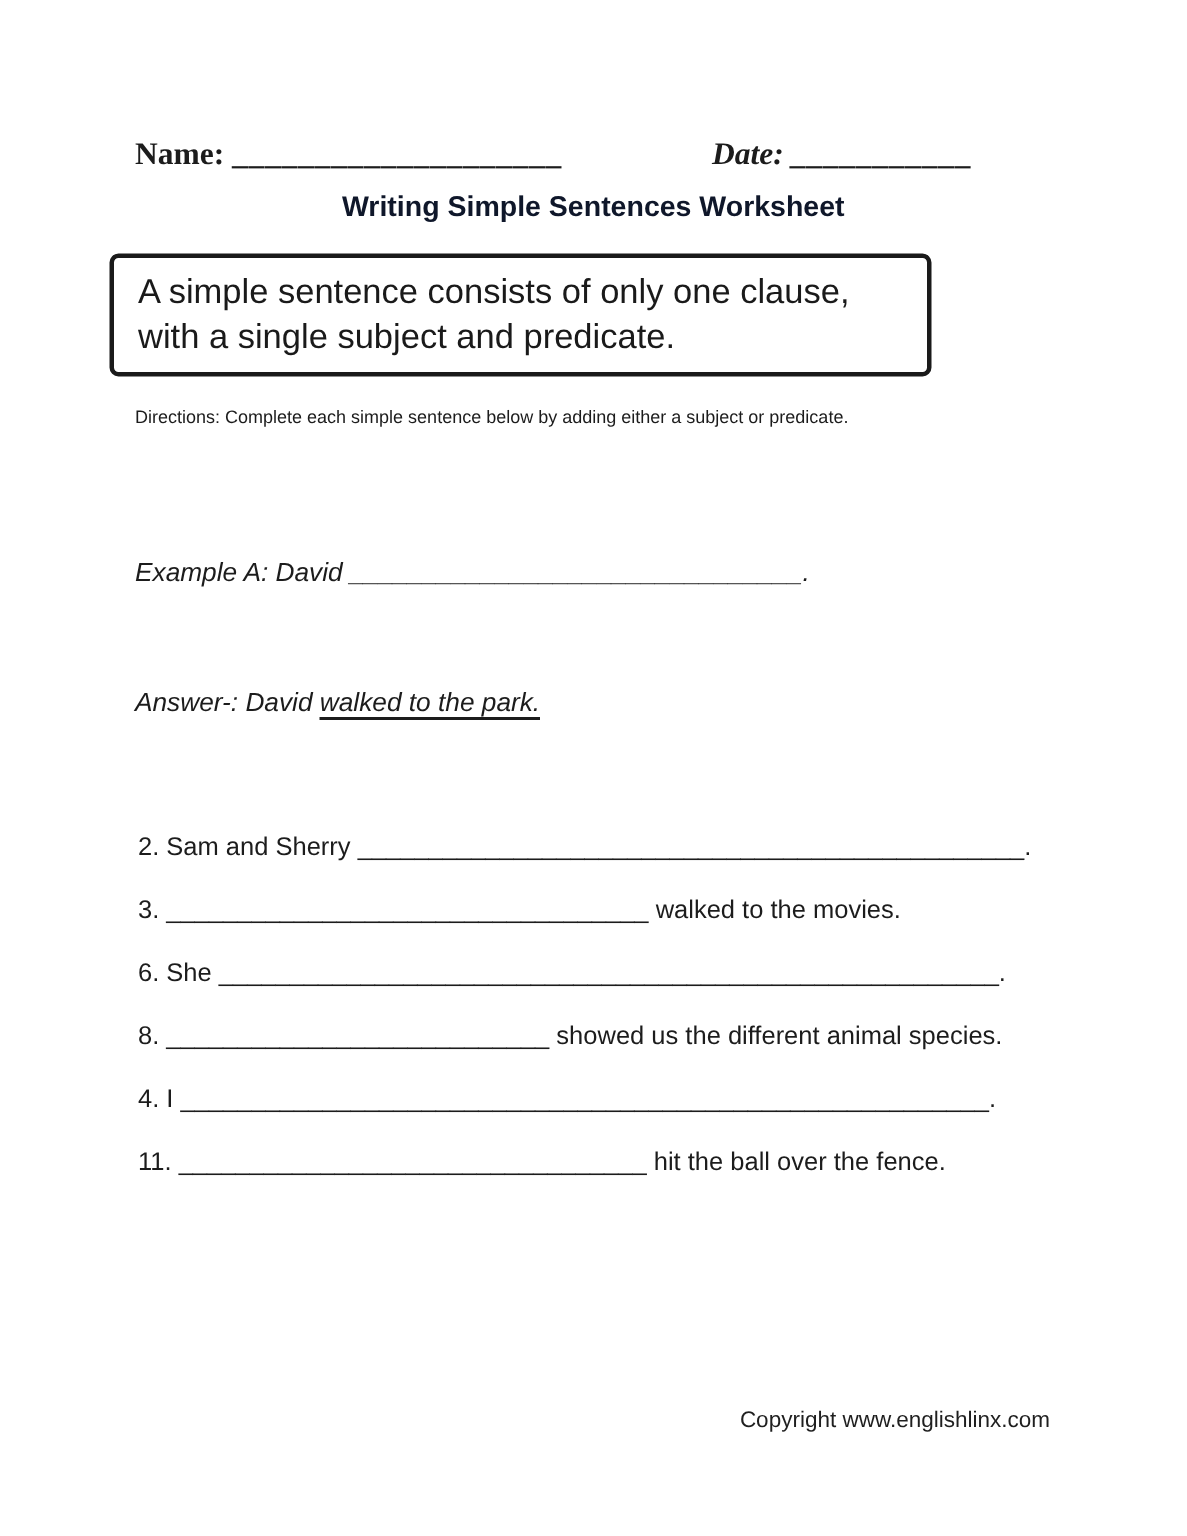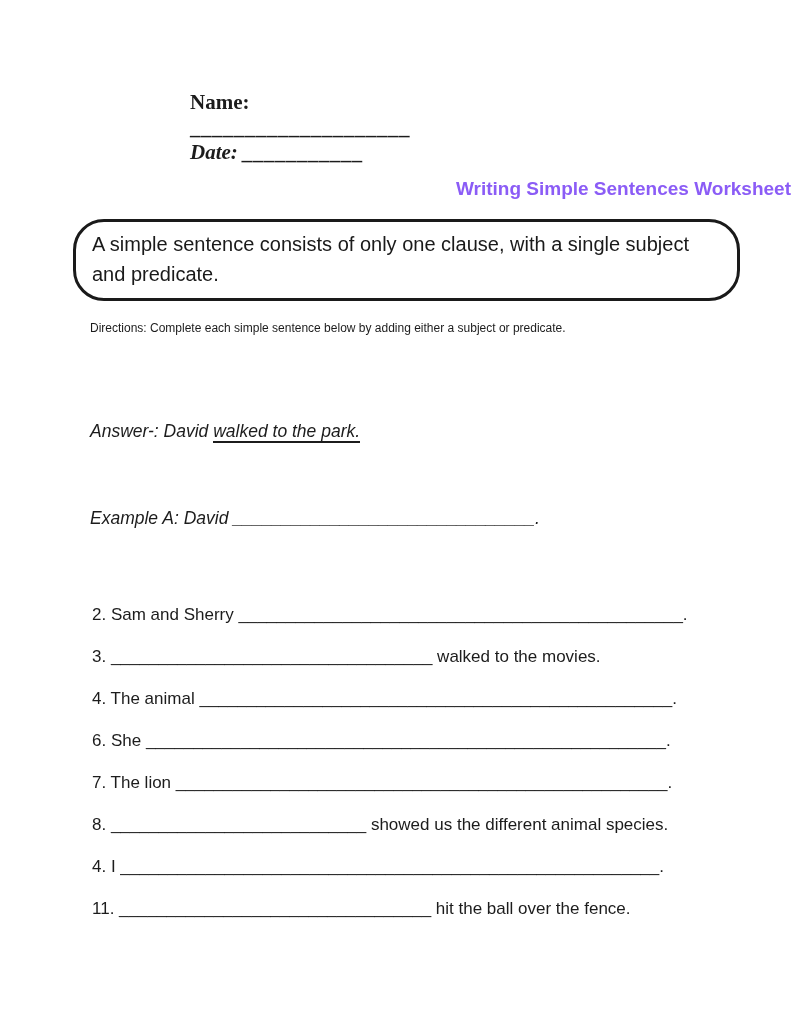--- a/index.html
+++ b/index.html
@@ -19,40 +19,39 @@
   }
   
   .header-row {
     display: flex;
     align-items: baseline;
     padding: 90px 0 0 90px;
     font-family: "Liberation Serif", serif;
     font-weight: bold;
     font-size: 21px;
     white-space: pre;
-    flex-direction: column;
   }
   .date-group { margin-left: 100px; font-style: italic; }
   .hdr-blank { letter-spacing: 0.5px; }
   
   .title {
     margin-top: 13px;
-    text-align: right;
+    text-align: center;
     font-weight: bold;
     font-size: 19px;
-    color: #8b5cf6;
+    color: #0f172a;
   }
   
   .def-box {
     margin: 19px 0 0 73px;
-    width: 667px;
+    width: 548px;
     border: 3px solid #1a1a1a;
-    border-radius: 31px;
+    border-radius: 6px;
     padding: 7px 30px 9px 16px;
-    font-size: 20px;
+    font-size: 23px;
     line-height: 30px;
     color: #1a1a1a;
   }
   
   .directions {
     margin: 13px 0 0 90px;
     width: 588px;
     font-size: 12px;
     line-height: 29px;
   }
@@ -96,30 +95,29 @@
 
   <div class="title">Writing Simple Sentences Worksheet</div>
 
   <div class="def-box">
     <span>A simple sentence consists of only one clause, with a single subject and predicate.</span>
   </div>
 
   <div class="directions">Directions: Complete each simple sentence below by adding either a subject or predicate.</div>
 
   <div class="example">
+    <div><span>Example A: David </span><span>_______________________________</span><span>.</span></div>
     <div><span>Answer-: David </span><span class="underlined">walked to the park.</span></div>
-    <div><span>Example A: David </span><span>_______________________________</span><span>.</span></div>
   </div>
 
   <div class="items">
     <div class="item"><span>2. Sam and Sherry </span><span>_______________________________________________</span><span>.</span></div>
     <div class="item"><span>3. </span><span>__________________________________</span><span> walked to the movies.</span></div>
-    <div class="item"><span>4. The animal </span><span>__________________________________________________</span><span>.</span></div>
     <div class="item"><span>6. She </span><span>_______________________________________________________</span><span>.</span></div>
-    <div class="item"><span>7. The lion </span><span>____________________________________________________</span><span>.</span></div>
     <div class="item"><span>8. </span><span>___________________________</span><span> showed us the different animal species.</span></div>
     <div class="item"><span>4. I </span><span>_________________________________________________________</span><span>.</span></div>
     <div class="item"><span>11. </span><span>_________________________________</span><span> hit the ball over the fence.</span></div>
 
   </div>
 
+  <div class="footer">Copyright www.englishlinx.com</div>
 
 </div>
 
 </body></html>

